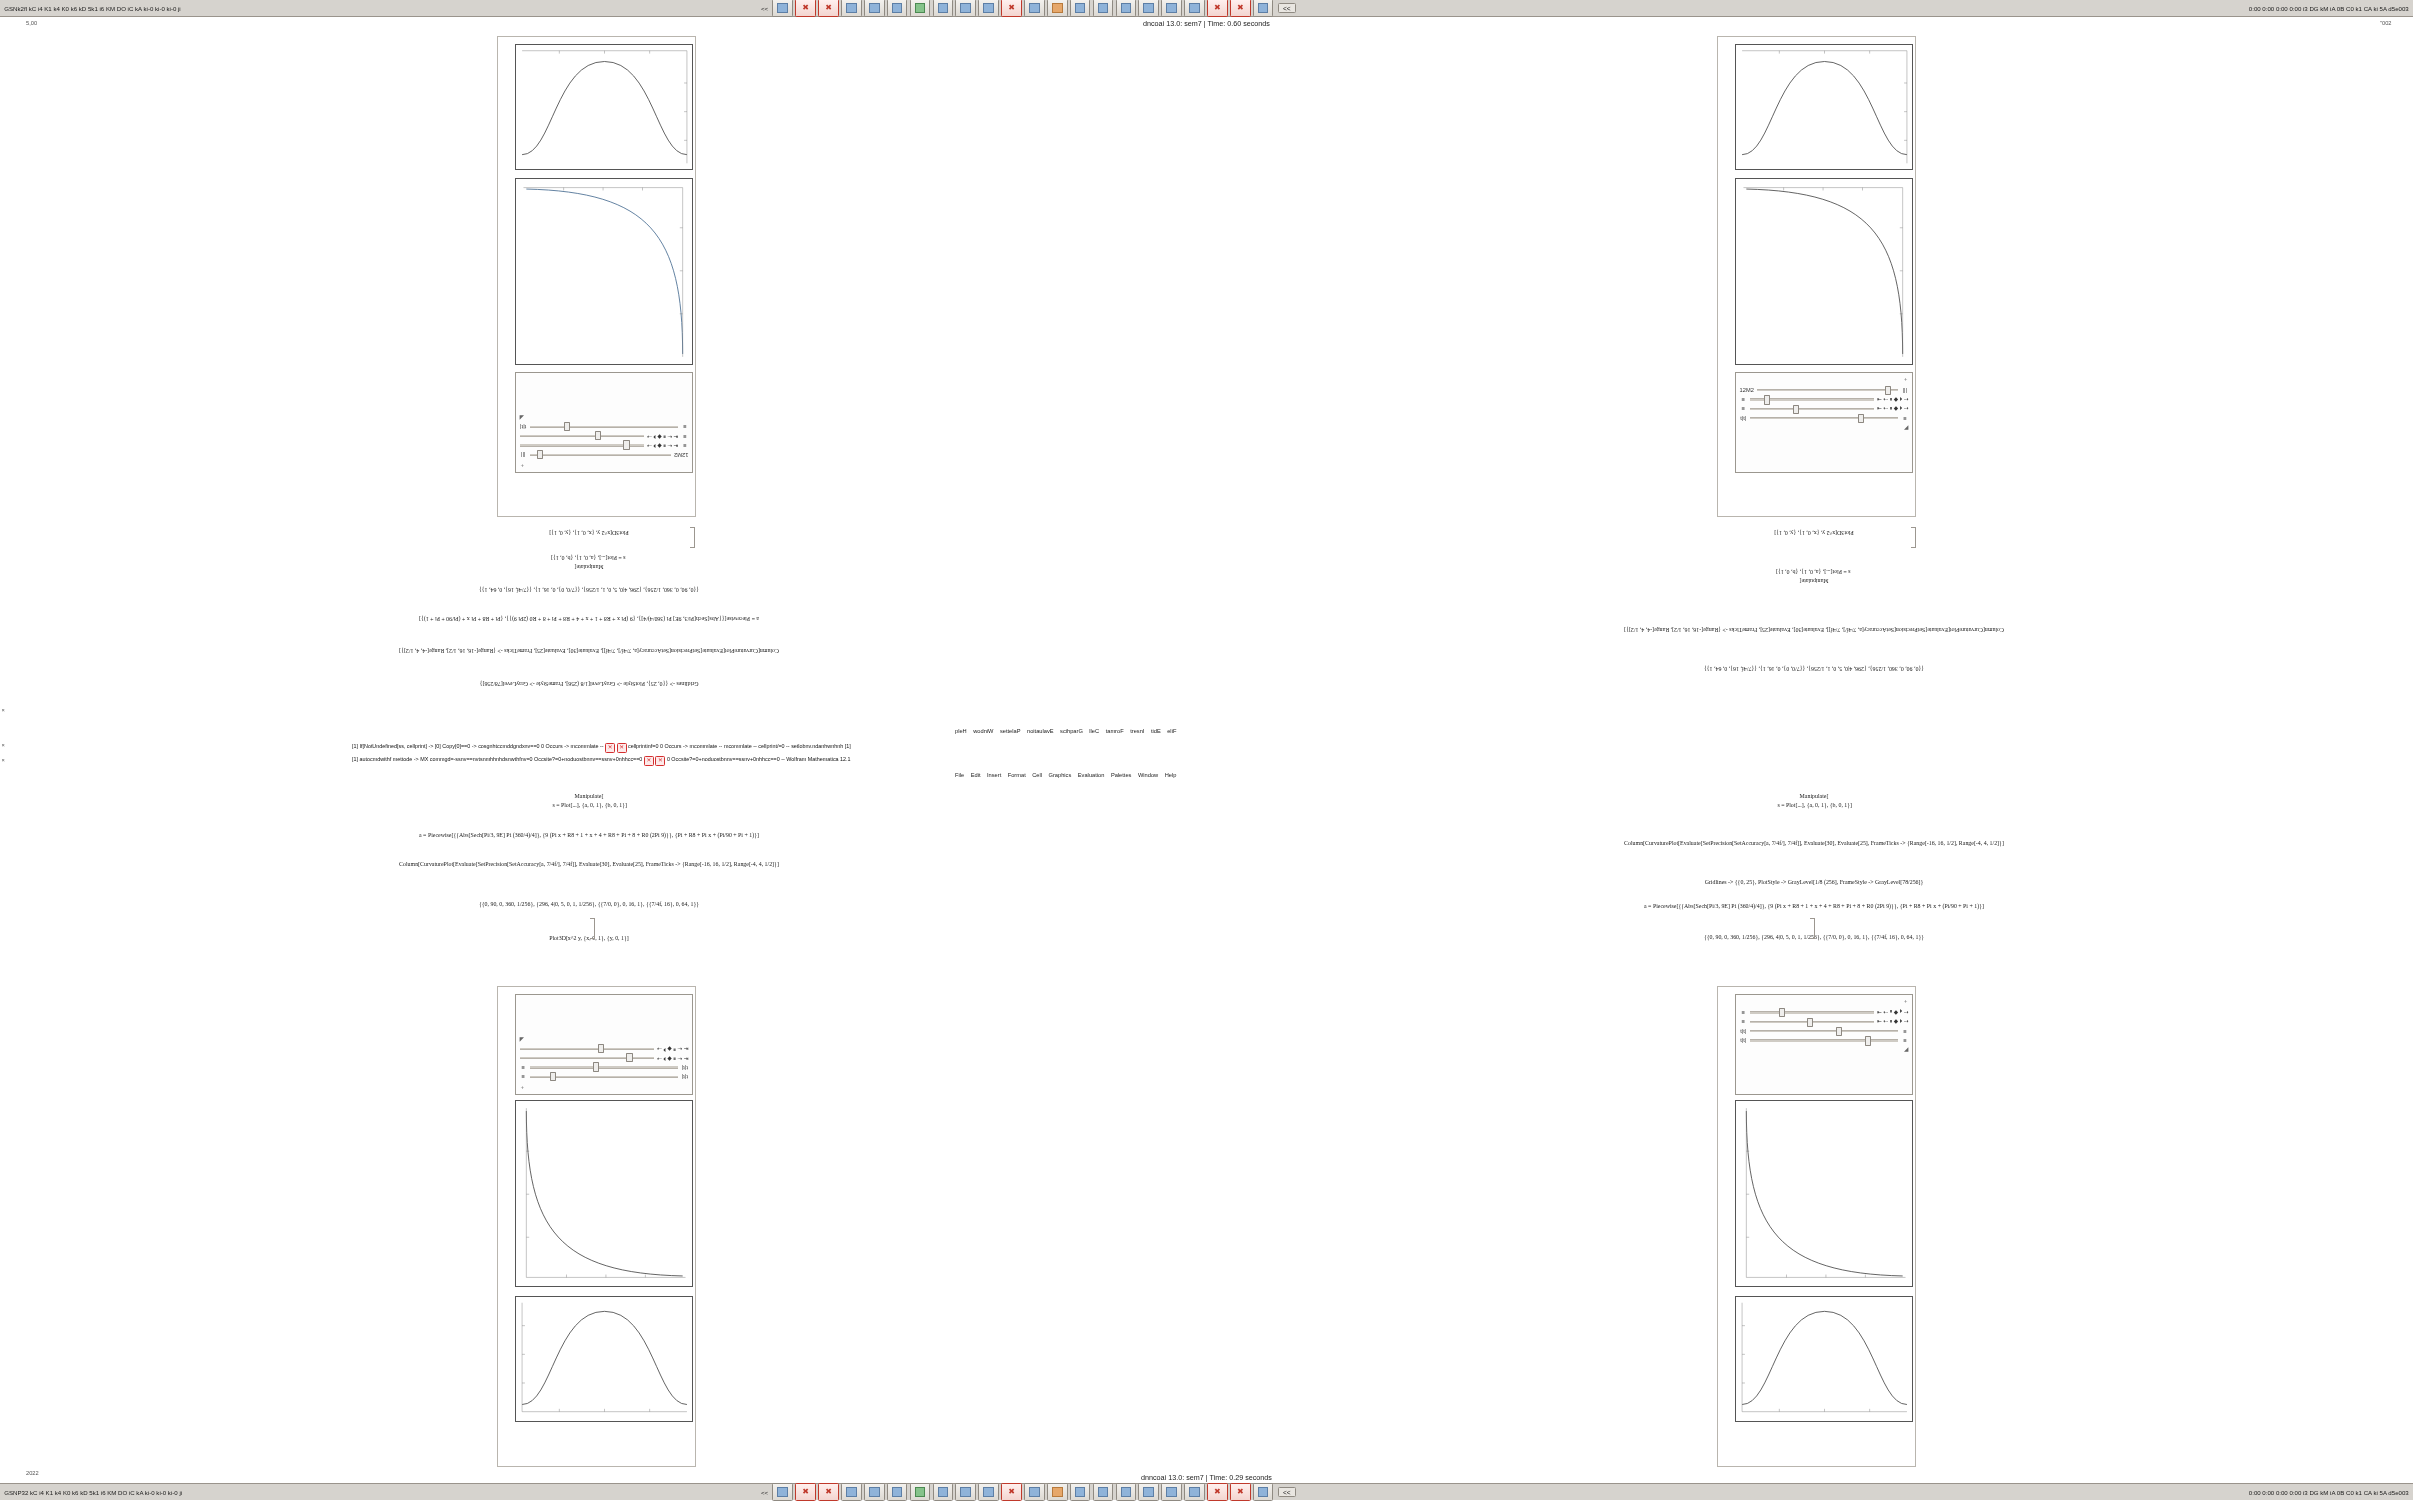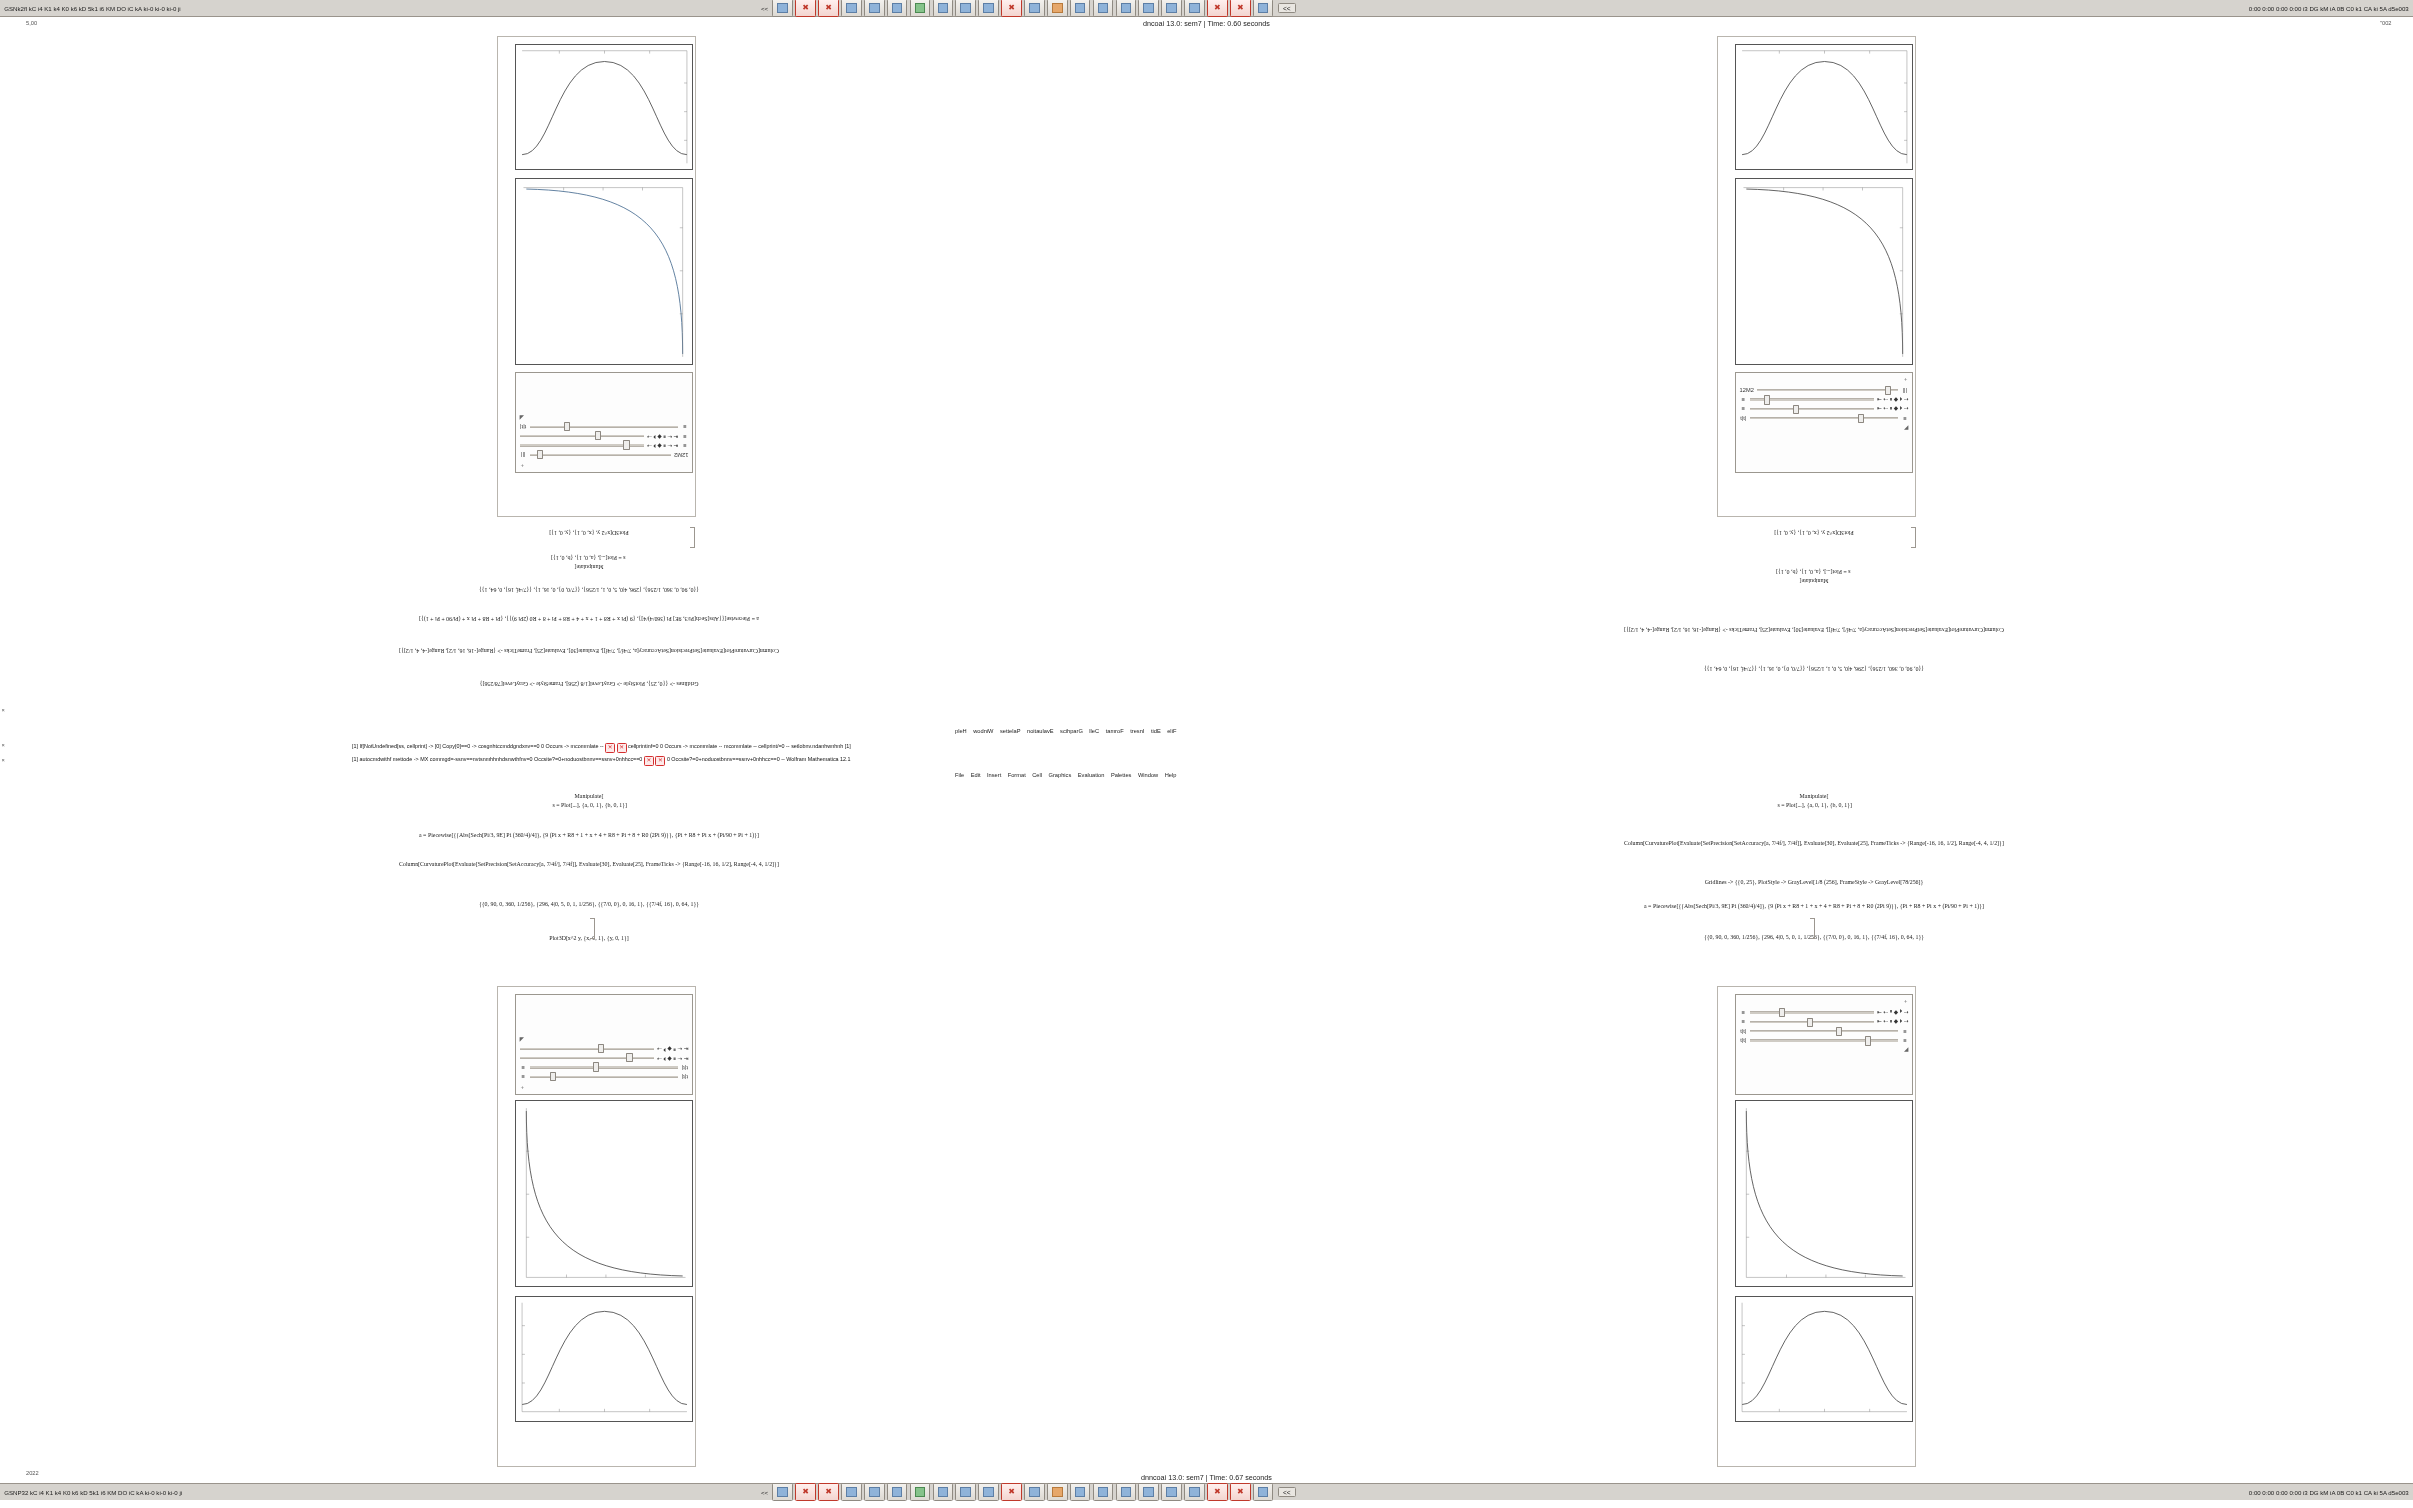--- a/index.html
+++ b/index.html
@@ -237,21 +237,21 @@
         <div class="taskbtn">
           <span class="sq"></span>
         </div>
       </div>
     <span class="pager">&lt;&lt;</span>
   </div>
   <div class="seg panel-right">
     <span class="tiny">0:00 0:00 0:00 0:00  i3  DG  kM  iA  0B  C0  k1  CA  ki  5A  d5e003</span>
   </div>
 </div>
-<div class="titlecap" style="top:1473px;">dnncoai 13.0: sem7 | Time: 0.67 seconds</div>
+<div class="titlecap" style="top:1473px;">dnncoai 13.0: sem7 | Time: 0.29 seconds</div>
 <div style="position:absolute;left:26px;top:1470px;font-size:5.7px;color:#555;">2022</div>
 
 <div class="nb" style="left:497px;top:36px;width:199px;width:199px;height:481px;">
 
   <div class="plotbox" style="position:absolute;left:17px;top:7.2px;width:178px;height:126px;">
     <svg width="177" height="124" viewBox="0 0 246 173">
       <g transform="rotate(180 123 86.5)">
         <path d="M8 20 C 50 20, 55 150, 123 150 C 191 150, 196 20, 238 20" fill="none" stroke="#4a4a4a" stroke-width="1.2"></path>
         <g stroke="#777" stroke-width="0.6">
           <line x1="8" y1="165" x2="238" y2="165"></line>

